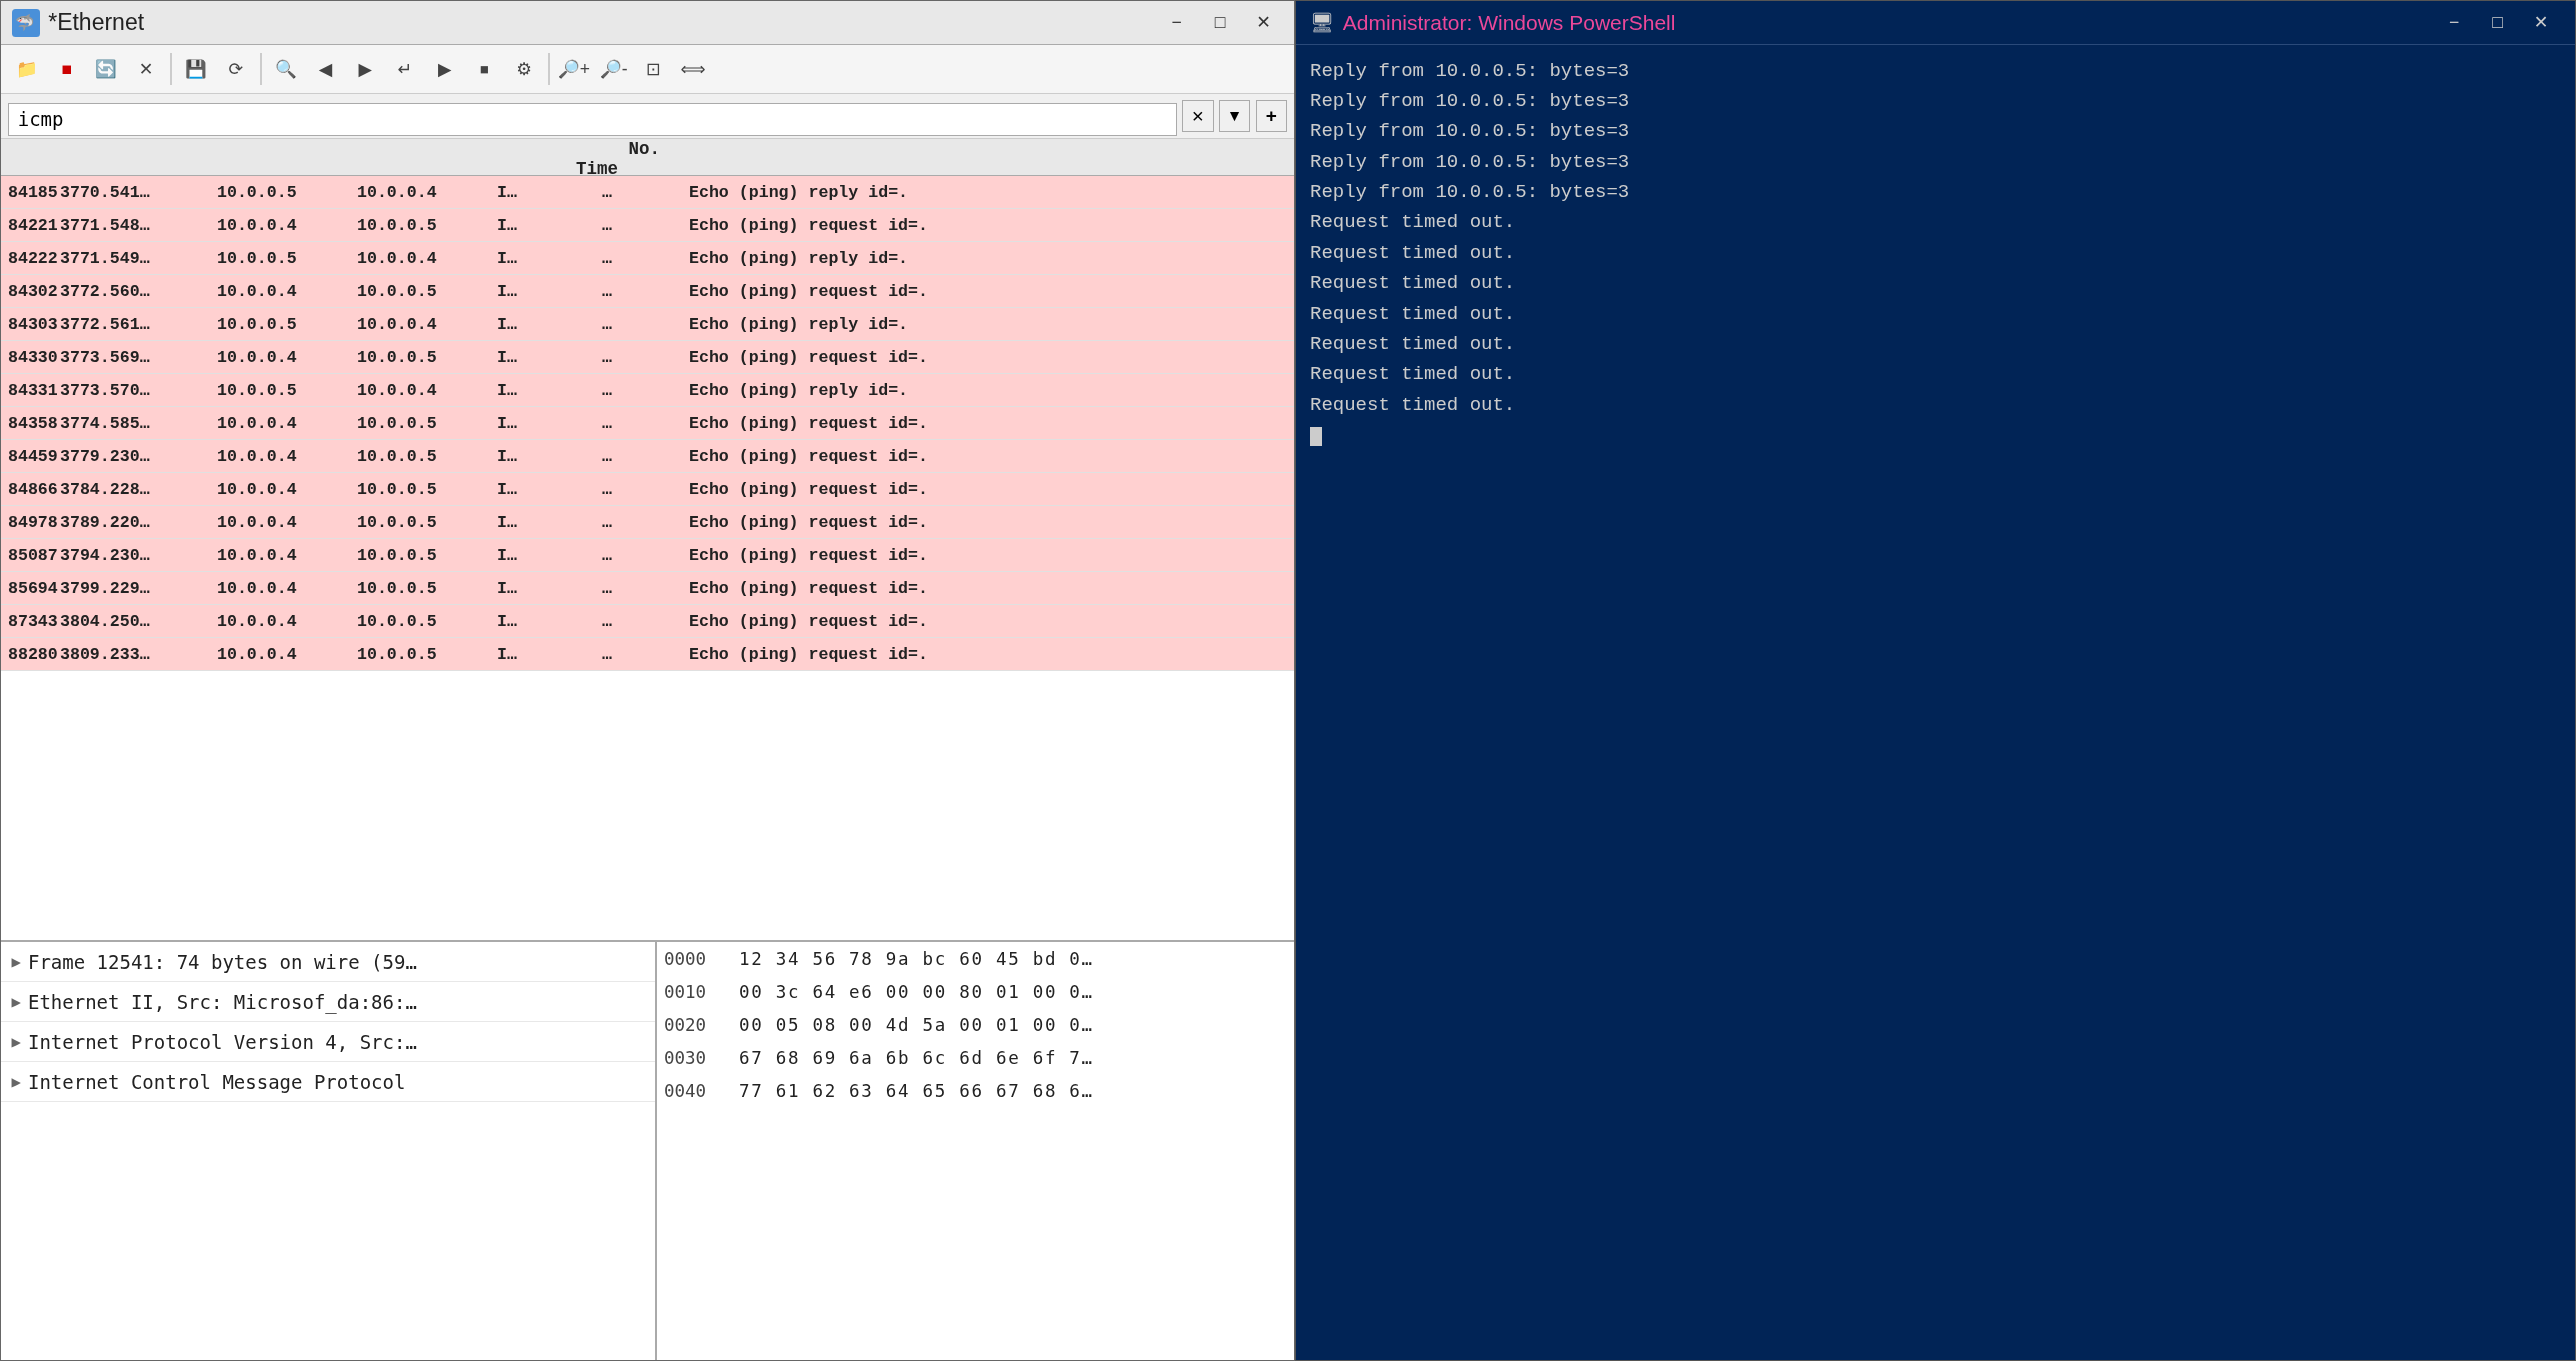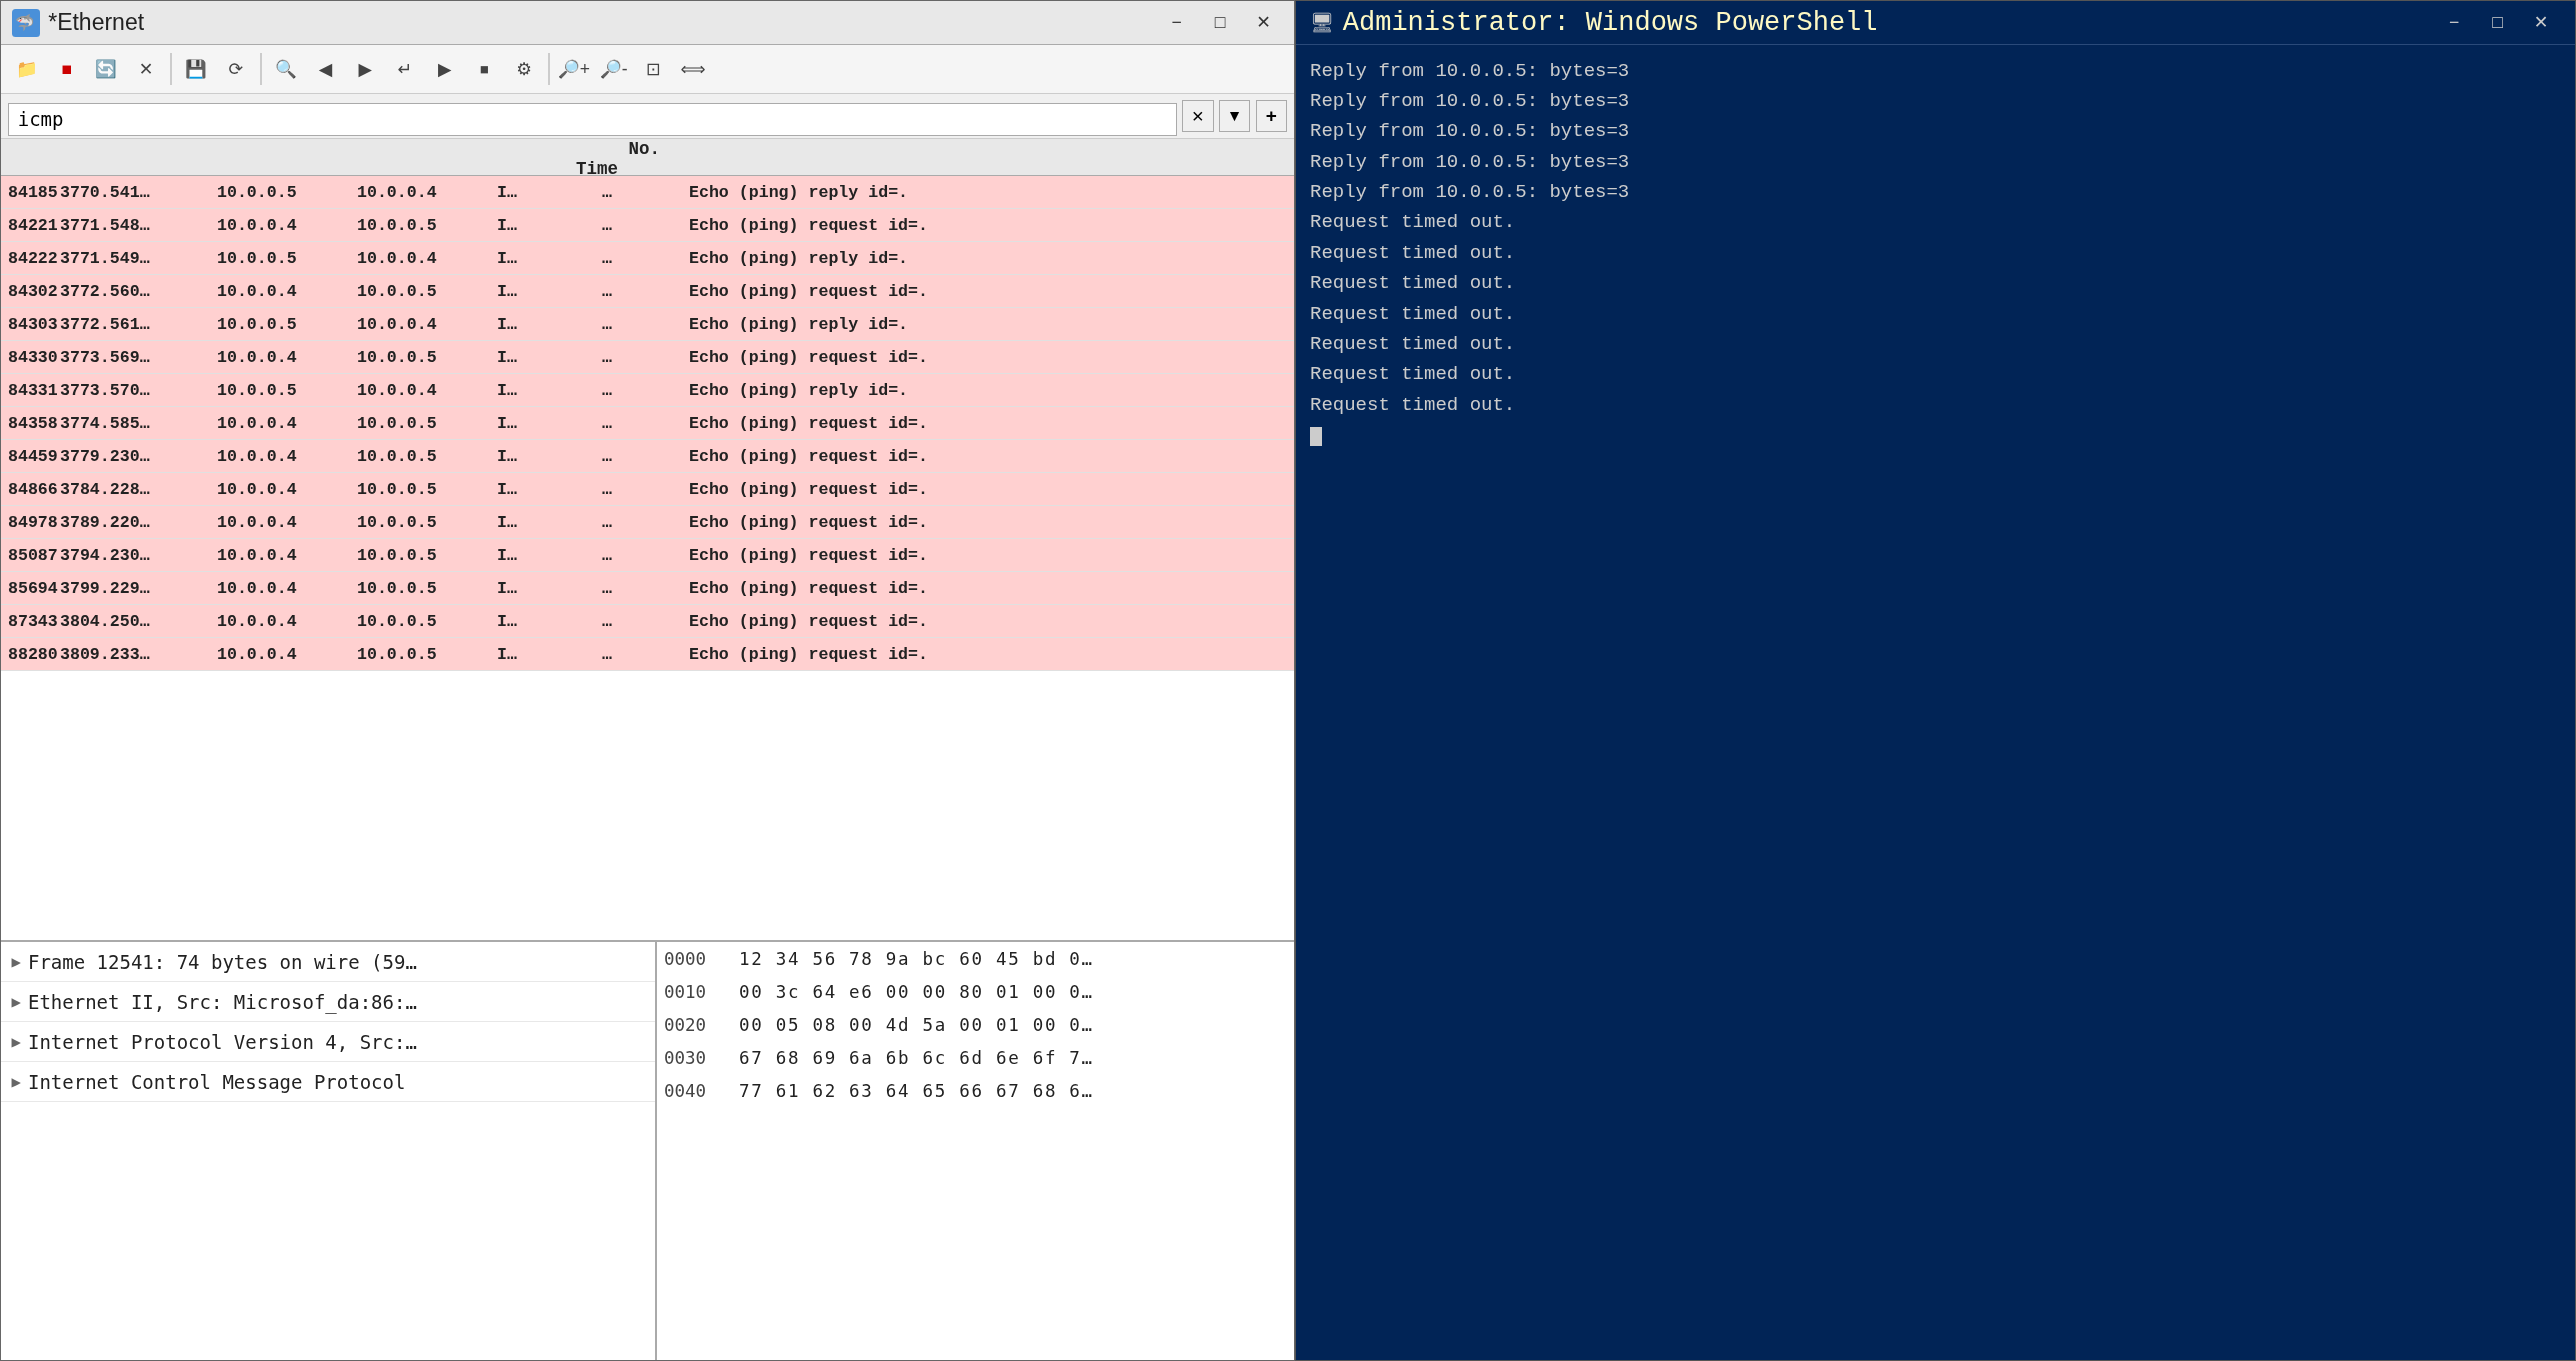--- a/index.html
+++ b/index.html
@@ -254,21 +254,21 @@
     .ps-title-bar {
       height: 44px;
       background: #012456;
       border-bottom: 0.9px solid #2a4a7a;
       display: flex;
       align-items: center;
       padding: 0 14px;
       gap: 8.7px;
     }
     .ps-title-icon { color: #ccc; font-size: 19px; }
-    .ps-title-text { color: #fef9c3; font-size: 27px; font-family: Liberation Mono, monospace; }
+    .ps-title-text { color: #ec4899; font-size: 21px; font-family: Liberation Sans, sans-serif; }
     .ps-title-controls { margin-left: auto; display: flex; gap: 3.5px; }
     .ps-title-btn {
       width: 40px; height: 31.5px;
       border: none; background: transparent;
       font-size: 17.5px; cursor: pointer;
       color: #ccc;
       display: flex; align-items: center; justify-content: center;
     }
 
     .ps-content {

